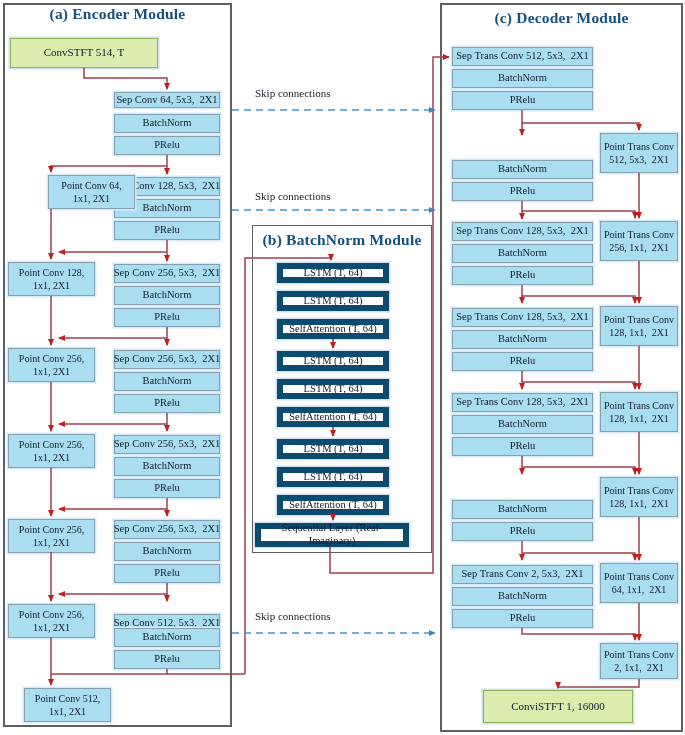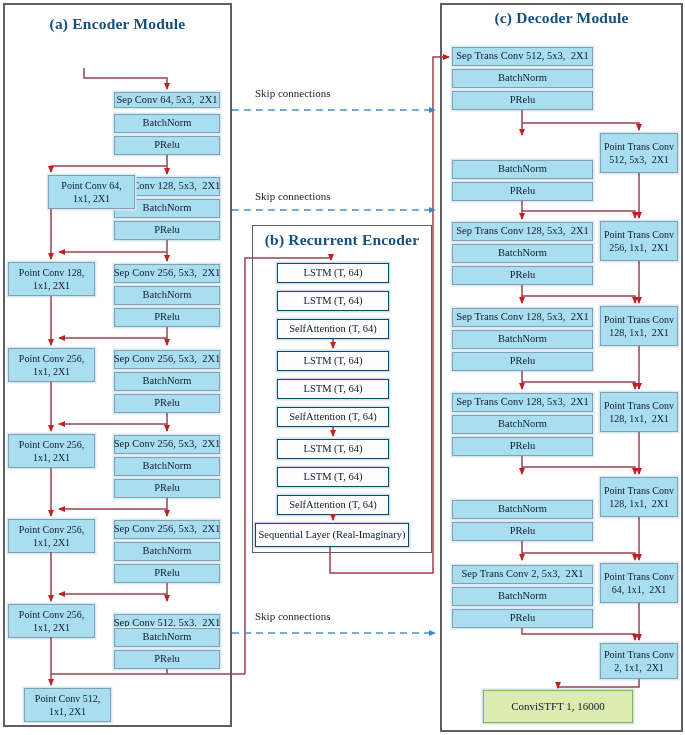--- a/index.html
+++ b/index.html
@@ -6,40 +6,41 @@
   .canvas{position:relative;width:685px;height:735px;background:#fff;
           font-family:"Liberation Serif",serif;overflow:hidden;}
   .panel{position:absolute;border:2px solid #5f5f5f;background:#fff;box-sizing:border-box;}
   .mtitle{position:absolute;font-weight:bold;font-size:15.5px;color:#15507e;
           text-align:center;letter-spacing:.2px;}
   .box{position:absolute;display:flex;align-items:center;justify-content:center;
        text-align:center;font-size:10.5px;color:#0f1c2e;background:#a9ddf0;
        border:1px solid #85a0ac;box-shadow:0 0 0 1.5px #d6eaf7;line-height:1.2;
        box-sizing:border-box;}
   .pre{white-space:pre;}
-  .white{background:#fdfdfe;border:1px solid #0c4a6e;box-shadow:0 0 0 1.5px #cfe0ef;}
+  .white{background:#fdfdfe;border:6px solid #0c4a6e;box-shadow:0 0 0 1.5px #cfe0ef;}
   .green{background:#dcebae;border:1px solid #8fae58;box-shadow:0 0 0 1.5px #cfe0ef;font-size:11px;}
   .pc{font-size:10px;line-height:1.3;padding:0 3px;}
   .ptc{font-size:10px;line-height:1.35;flex-direction:column;}
   .skiplabel{position:absolute;width:170px;text-align:left;font-size:11px;color:#20262e;}
   svg.lines{position:absolute;left:0;top:0;width:685px;height:735px;pointer-events:none;}
 </style>
 </head>
 <body>
 
 <div class="canvas">
 
   <div class="panel" style="left:3px;top:3px;width:229px;height:724px;"></div>
   <div class="panel" style="left:252px;top:225px;width:180px;height:328px;border-width:1.5px;"></div>
   <div class="panel" style="left:440px;top:3px;width:243px;height:729px;"></div>
 
-  <div class="mtitle" style="left:3px;top:15px;width:229px;">(a) Encoder Module</div>
-  <div class="mtitle" style="left:252px;top:231px;width:180px;">(b) Recurrent Encoder</div>
+  <div class="mtitle" style="left:3px;top:5px;width:229px;">(a) Encoder Module</div>
+  <div class="mtitle" style="left:252px;top:231px;width:180px;">(b) BatchNorm Module</div>
   <div class="mtitle" style="left:440px;top:9px;width:243px;">(c) Decoder Module</div>
 
+  <div class="box green" style="left:10px;top:38px;width:148px;height:30px;">ConvSTFT 514, T</div>
 
   <div class="box pre" style="left:114px;top:92px;width:106px;height:16px;">Sep Conv 64, 5x3,  2X1</div>
   <div class="box" style="left:114px;top:114px;width:106px;height:19px;">BatchNorm</div>
   <div class="box" style="left:114px;top:136px;width:106px;height:19px;">PRelu</div>
 
   <div class="box pre" style="left:114px;top:177px;width:106px;height:19px;">Sep Conv 128, 5x3,  2X1</div>
   <div class="box" style="left:114px;top:199px;width:106px;height:19px;">BatchNorm</div>
   <div class="box" style="left:114px;top:221px;width:106px;height:19px;">PRelu</div>
 
   <div class="box pre" style="left:114px;top:264px;width:106px;height:19px;">Sep Conv 256, 5x3,  2X1</div>

